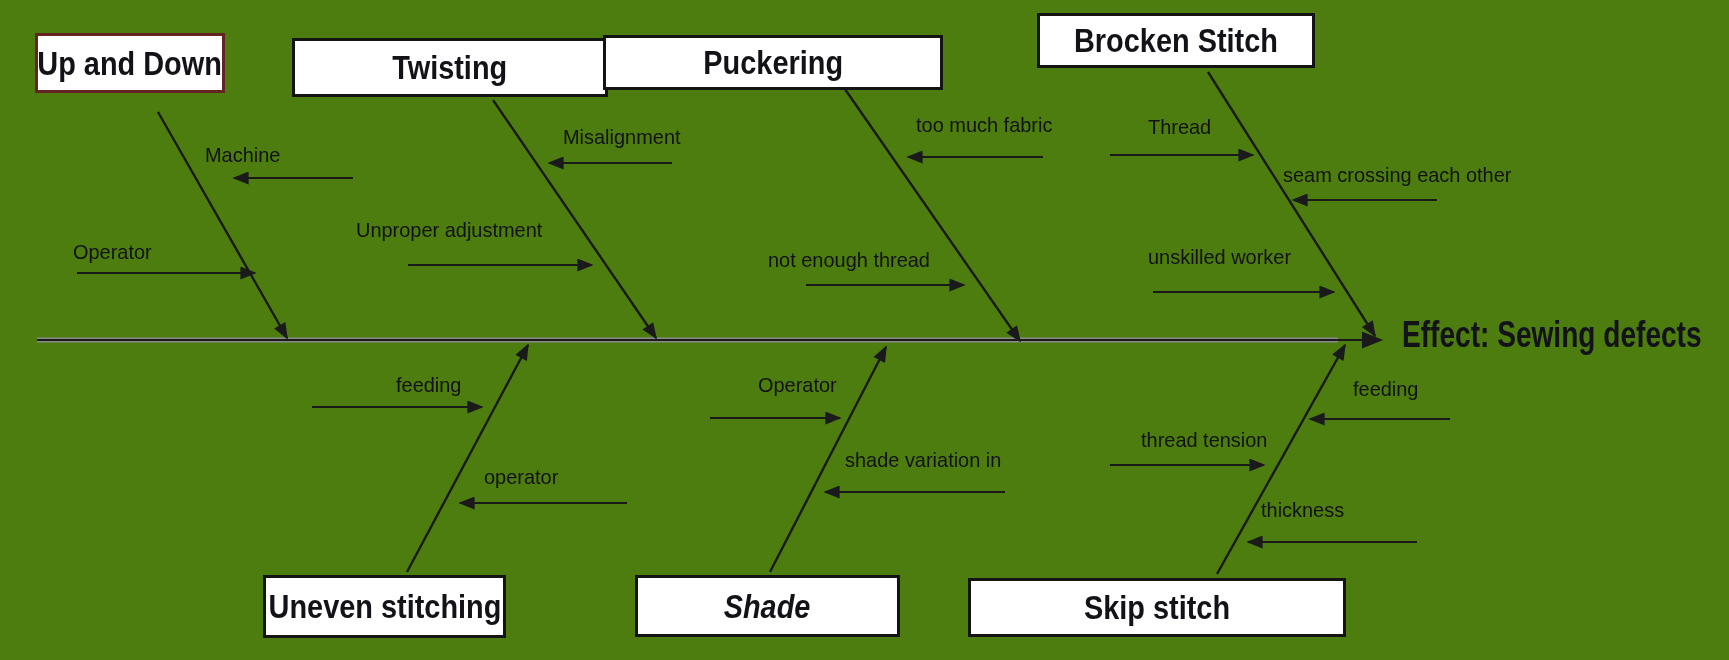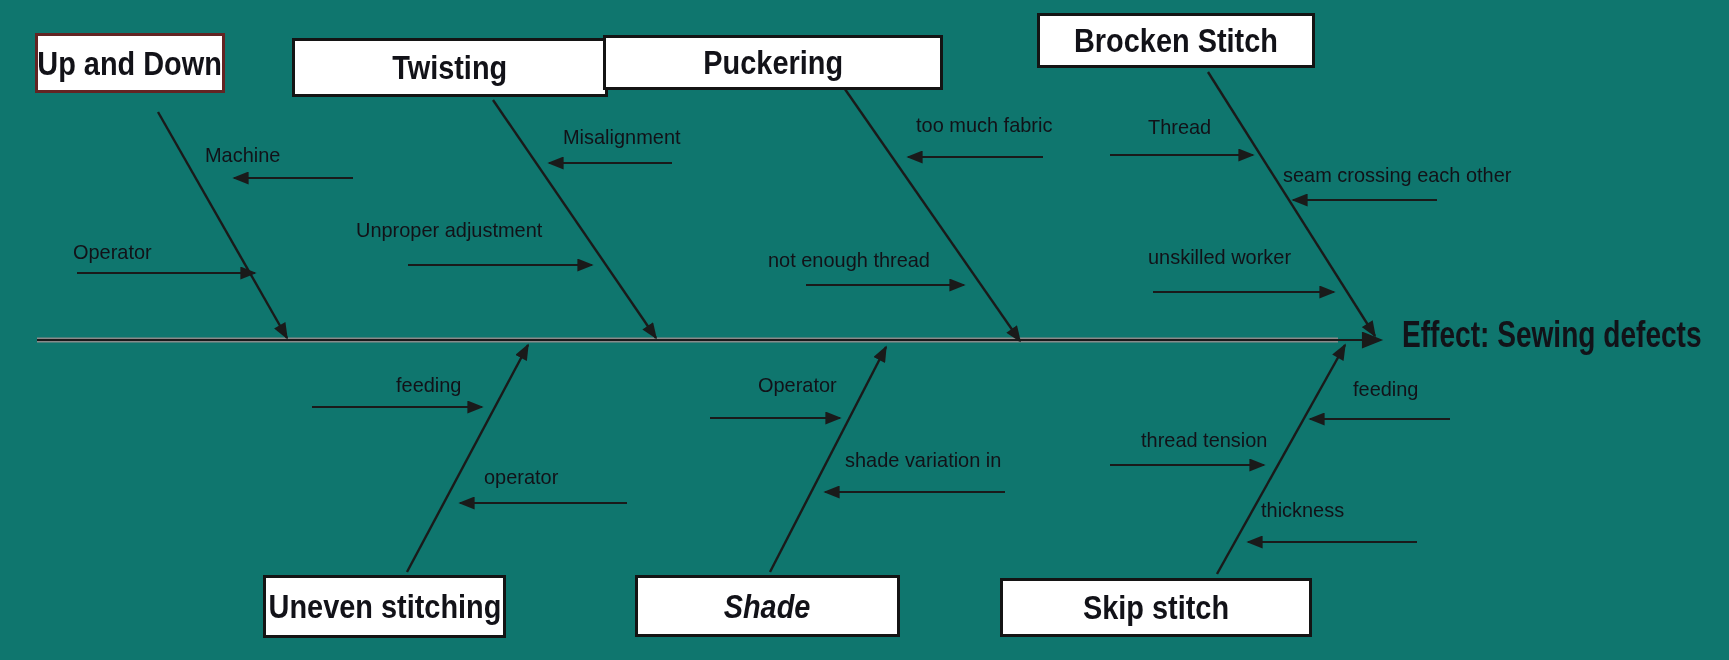--- a/index.html
+++ b/index.html
@@ -1,20 +1,20 @@
 <!DOCTYPE html>
 <html style="--text-color: #121218; --line-color: #1a1a1a; --box-border-color: #141414; --accent-border-color: #632423; --spine-color: #8a8a8a;"><head>
 <meta charset="utf-8">
 <style>
   html, body { margin: 0; padding: 0; background: #ffffff; }
   .stage {
     position: relative;
     width: 1729px;
     height: 660px;
-    background: #0f766e;
+    background: #4d7c0f;
     font-family: "Liberation Sans", sans-serif;
     overflow: hidden;
   }
   svg.canvas { position: absolute; left: 0; top: 0; }
   svg.canvas line { stroke: var(--line-color, #111); }
   .ah { fill: var(--line-color, #111); }
   .spine-gray { stroke: var(--spine-color, #8a8a8a) !important; }
 
   .cat-box {
     position: absolute;
@@ -111,21 +111,21 @@
   <div class="cat-box" style="left:1037px; top:13px; width:278px; height:55px;">
     <span class="lbl">Brocken Stitch</span>
   </div>
 
   <div class="cat-box" style="left:263px; top:575px; width:243px; height:63px;">
     <span class="lbl">Uneven stitching</span>
   </div>
   <div class="cat-box" style="left:635px; top:575px; width:265px; height:62px;font-style:italic;">
     <span class="lbl">Shade</span>
   </div>
-  <div class="cat-box" style="left:1000px; top:578px; width:312px; height:59px;">
+  <div class="cat-box" style="left:968px; top:578px; width:378px; height:59px;">
     <span class="lbl">Skip stitch</span>
   </div>
 
   <div class="cause" style="left:205px; top:144px;">Machine</div>
   <div class="cause" style="left:73px; top:241px;">Operator</div>
 
   <div class="cause" style="left:563px; top:126px;">Misalignment</div>
   <div class="cause" style="left:356px; top:219px;">Unproper adjustment</div>
 
   <div class="cause" style="left:916px; top:114px;">too much fabric</div>

